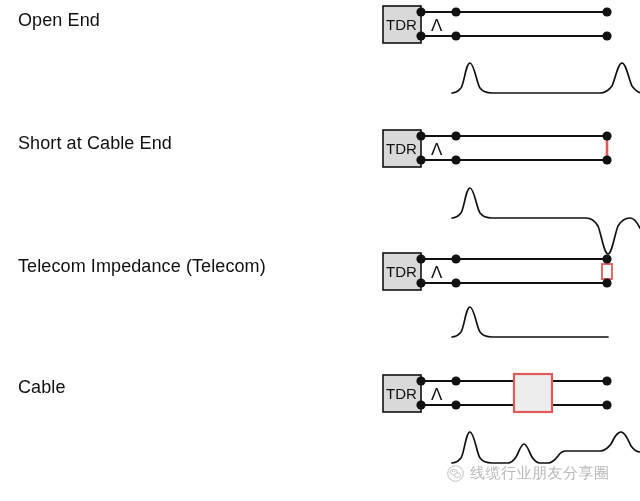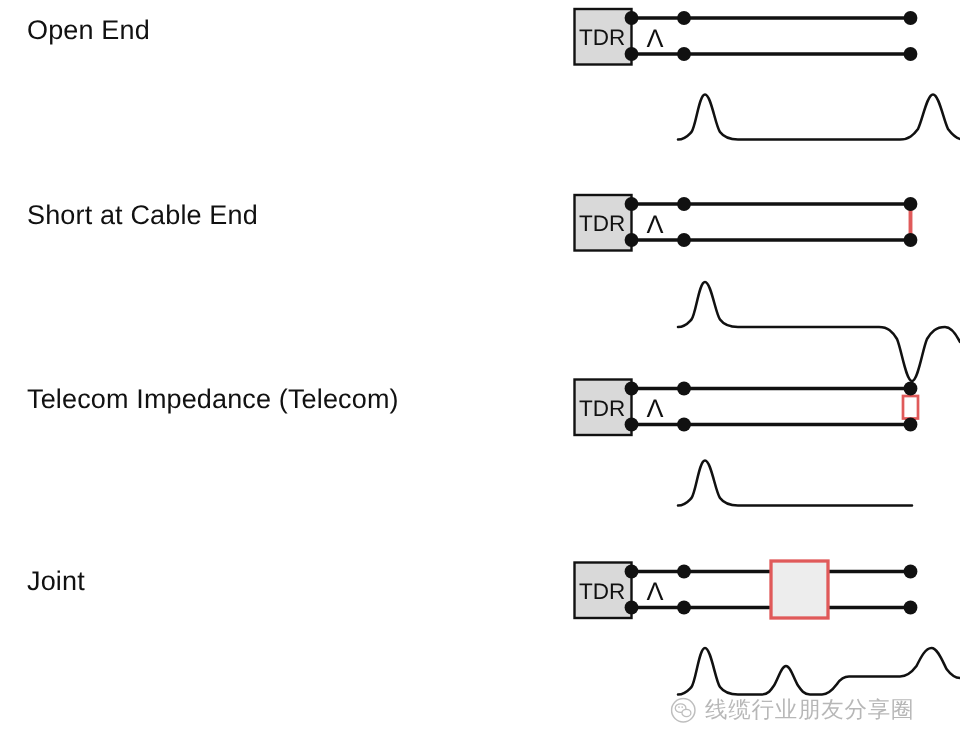--- a/index.html
+++ b/index.html
@@ -78,21 +78,21 @@
 <body>
 
 <div id="stage">
 
   <div class="row-label" id="label-open-end">Open End</div>
 
   <div class="row-label" id="label-short-end">Short at Cable End</div>
 
   <div class="row-label" id="label-matched-imp">Telecom Impedance (Telecom)</div>
 
-  <div class="row-label" id="label-joint">Joint</div>
+  <div class="row-label" id="label-joint">Cable</div>
 
   <svg class="diagram-svg" width="640" height="501" viewBox="0 0 640 501">
 
     <g>
 
       <line x1="420" y1="12" x2="608" y2="12" stroke="#111111" stroke-width="2.2"></line>
       <line x1="420" y1="36" x2="608" y2="36" stroke="#111111" stroke-width="2.2"></line>
 
       <rect x="383" y="6" width="38" height="37" fill="#d9d9d9" stroke="#111111" stroke-width="1.6"></rect>
       <text class="tdr-box-text" x="386" y="30">TDR</text>

